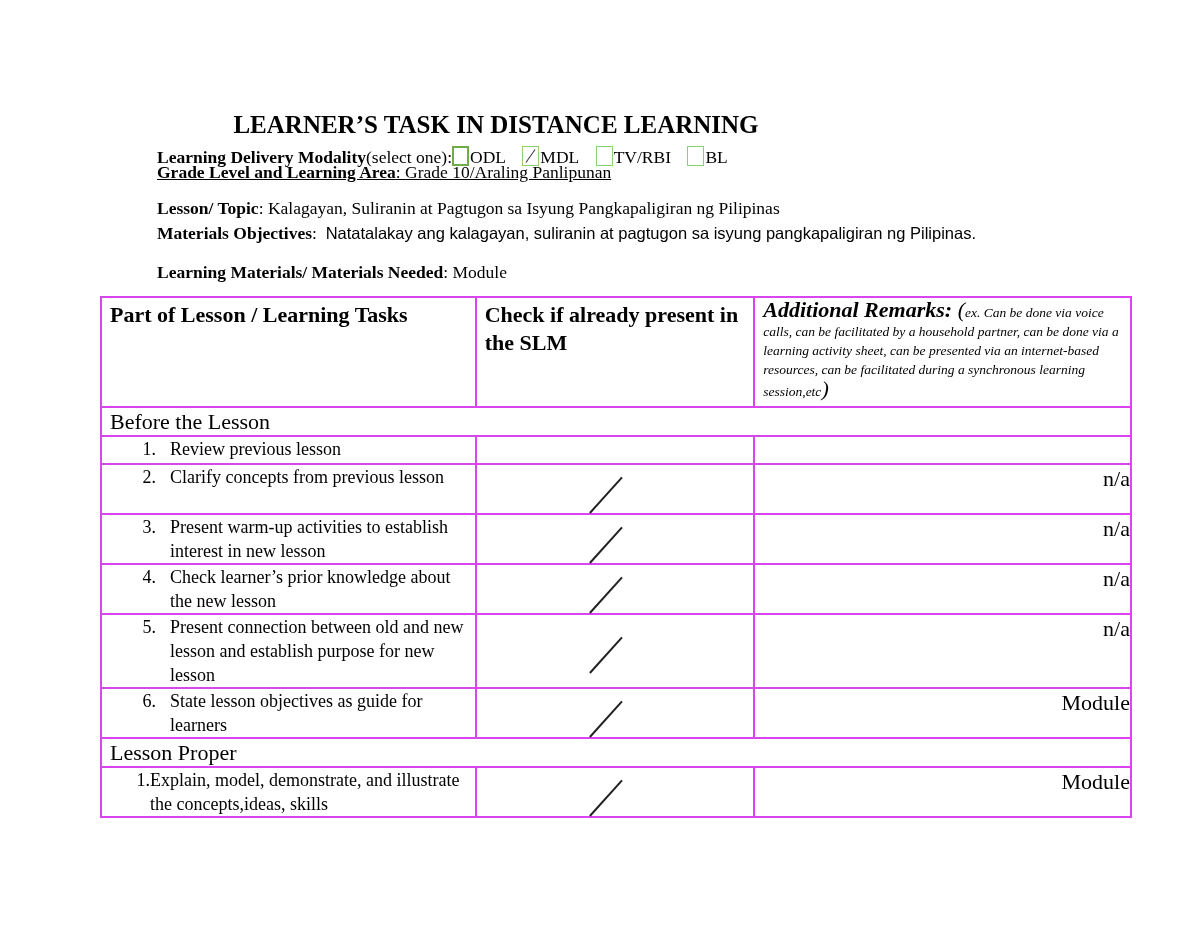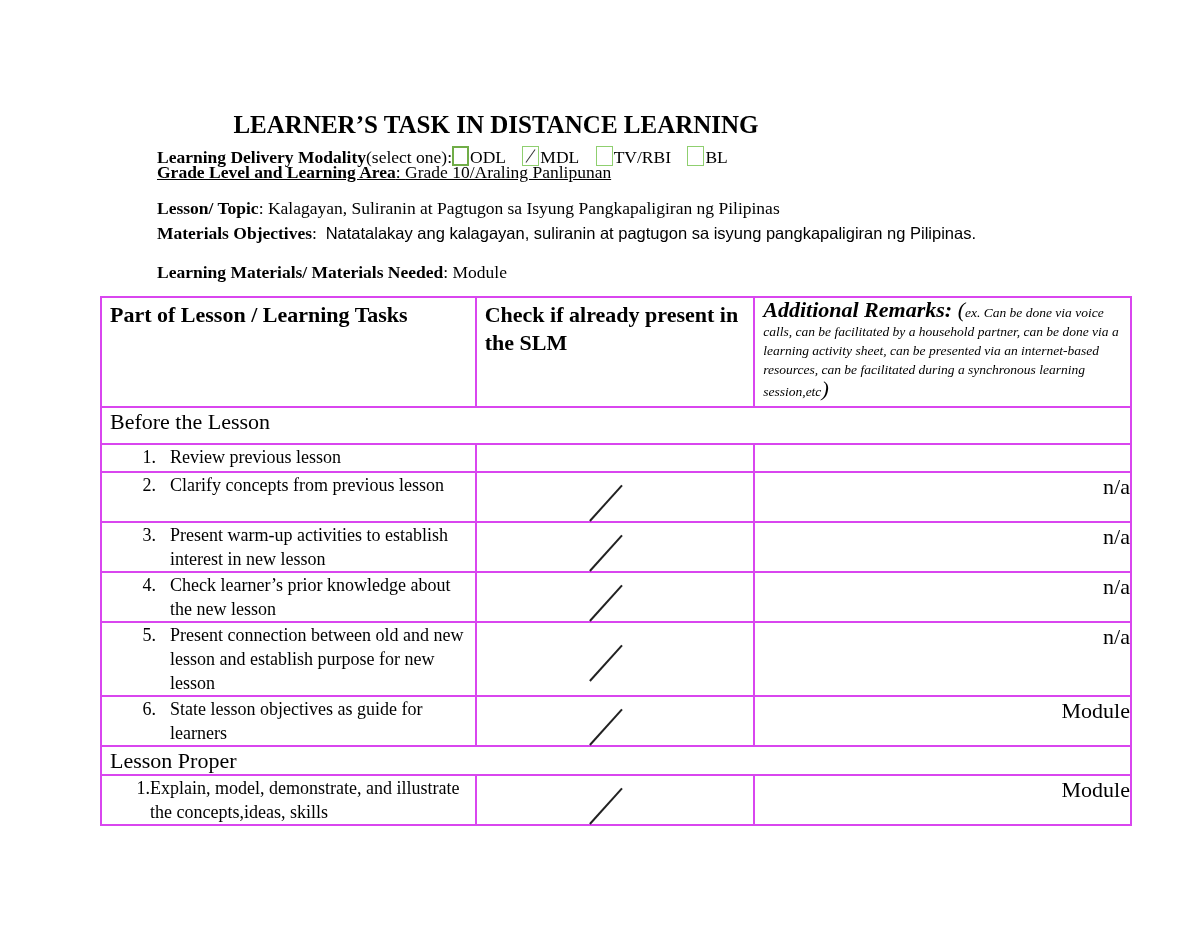--- a/index.html
+++ b/index.html
@@ -71,21 +71,21 @@
         <col class="col2">
         <col class="col3">
       </colgroup>
     <tbody>
         <tr style="height:110px;">
       <td class="hdr">Part of Lesson / Learning Tasks</td>
       <td class="hdr">Check if already present in the SLM</td>
       <td class="hdr-remarks"><span class="big">Additional Remarks</span><span class="big">: </span><span class="paren">(</span><span>ex. Can be done via voice calls, can be facilitated by a household partner, can be done via a learning activity sheet, can be presented via an internet-based resources, can be facilitated during a synchronous learning session,etc</span><span class="paren">)</span></td>
     </tr>
 
-    <tr style="height:37px;">
+    <tr style="height:29px;">
       <td colspan="3" class="section">Before the Lesson</td>
     </tr>
 
     <tr style="height:28px;">
       <td class="task"><span class="num">1.</span><span class="txt">Review previous lesson</span></td>
       <td class="check-cell"></td>
       <td class="remark"></td>
     </tr>
 
     <tr style="height:50px;">

